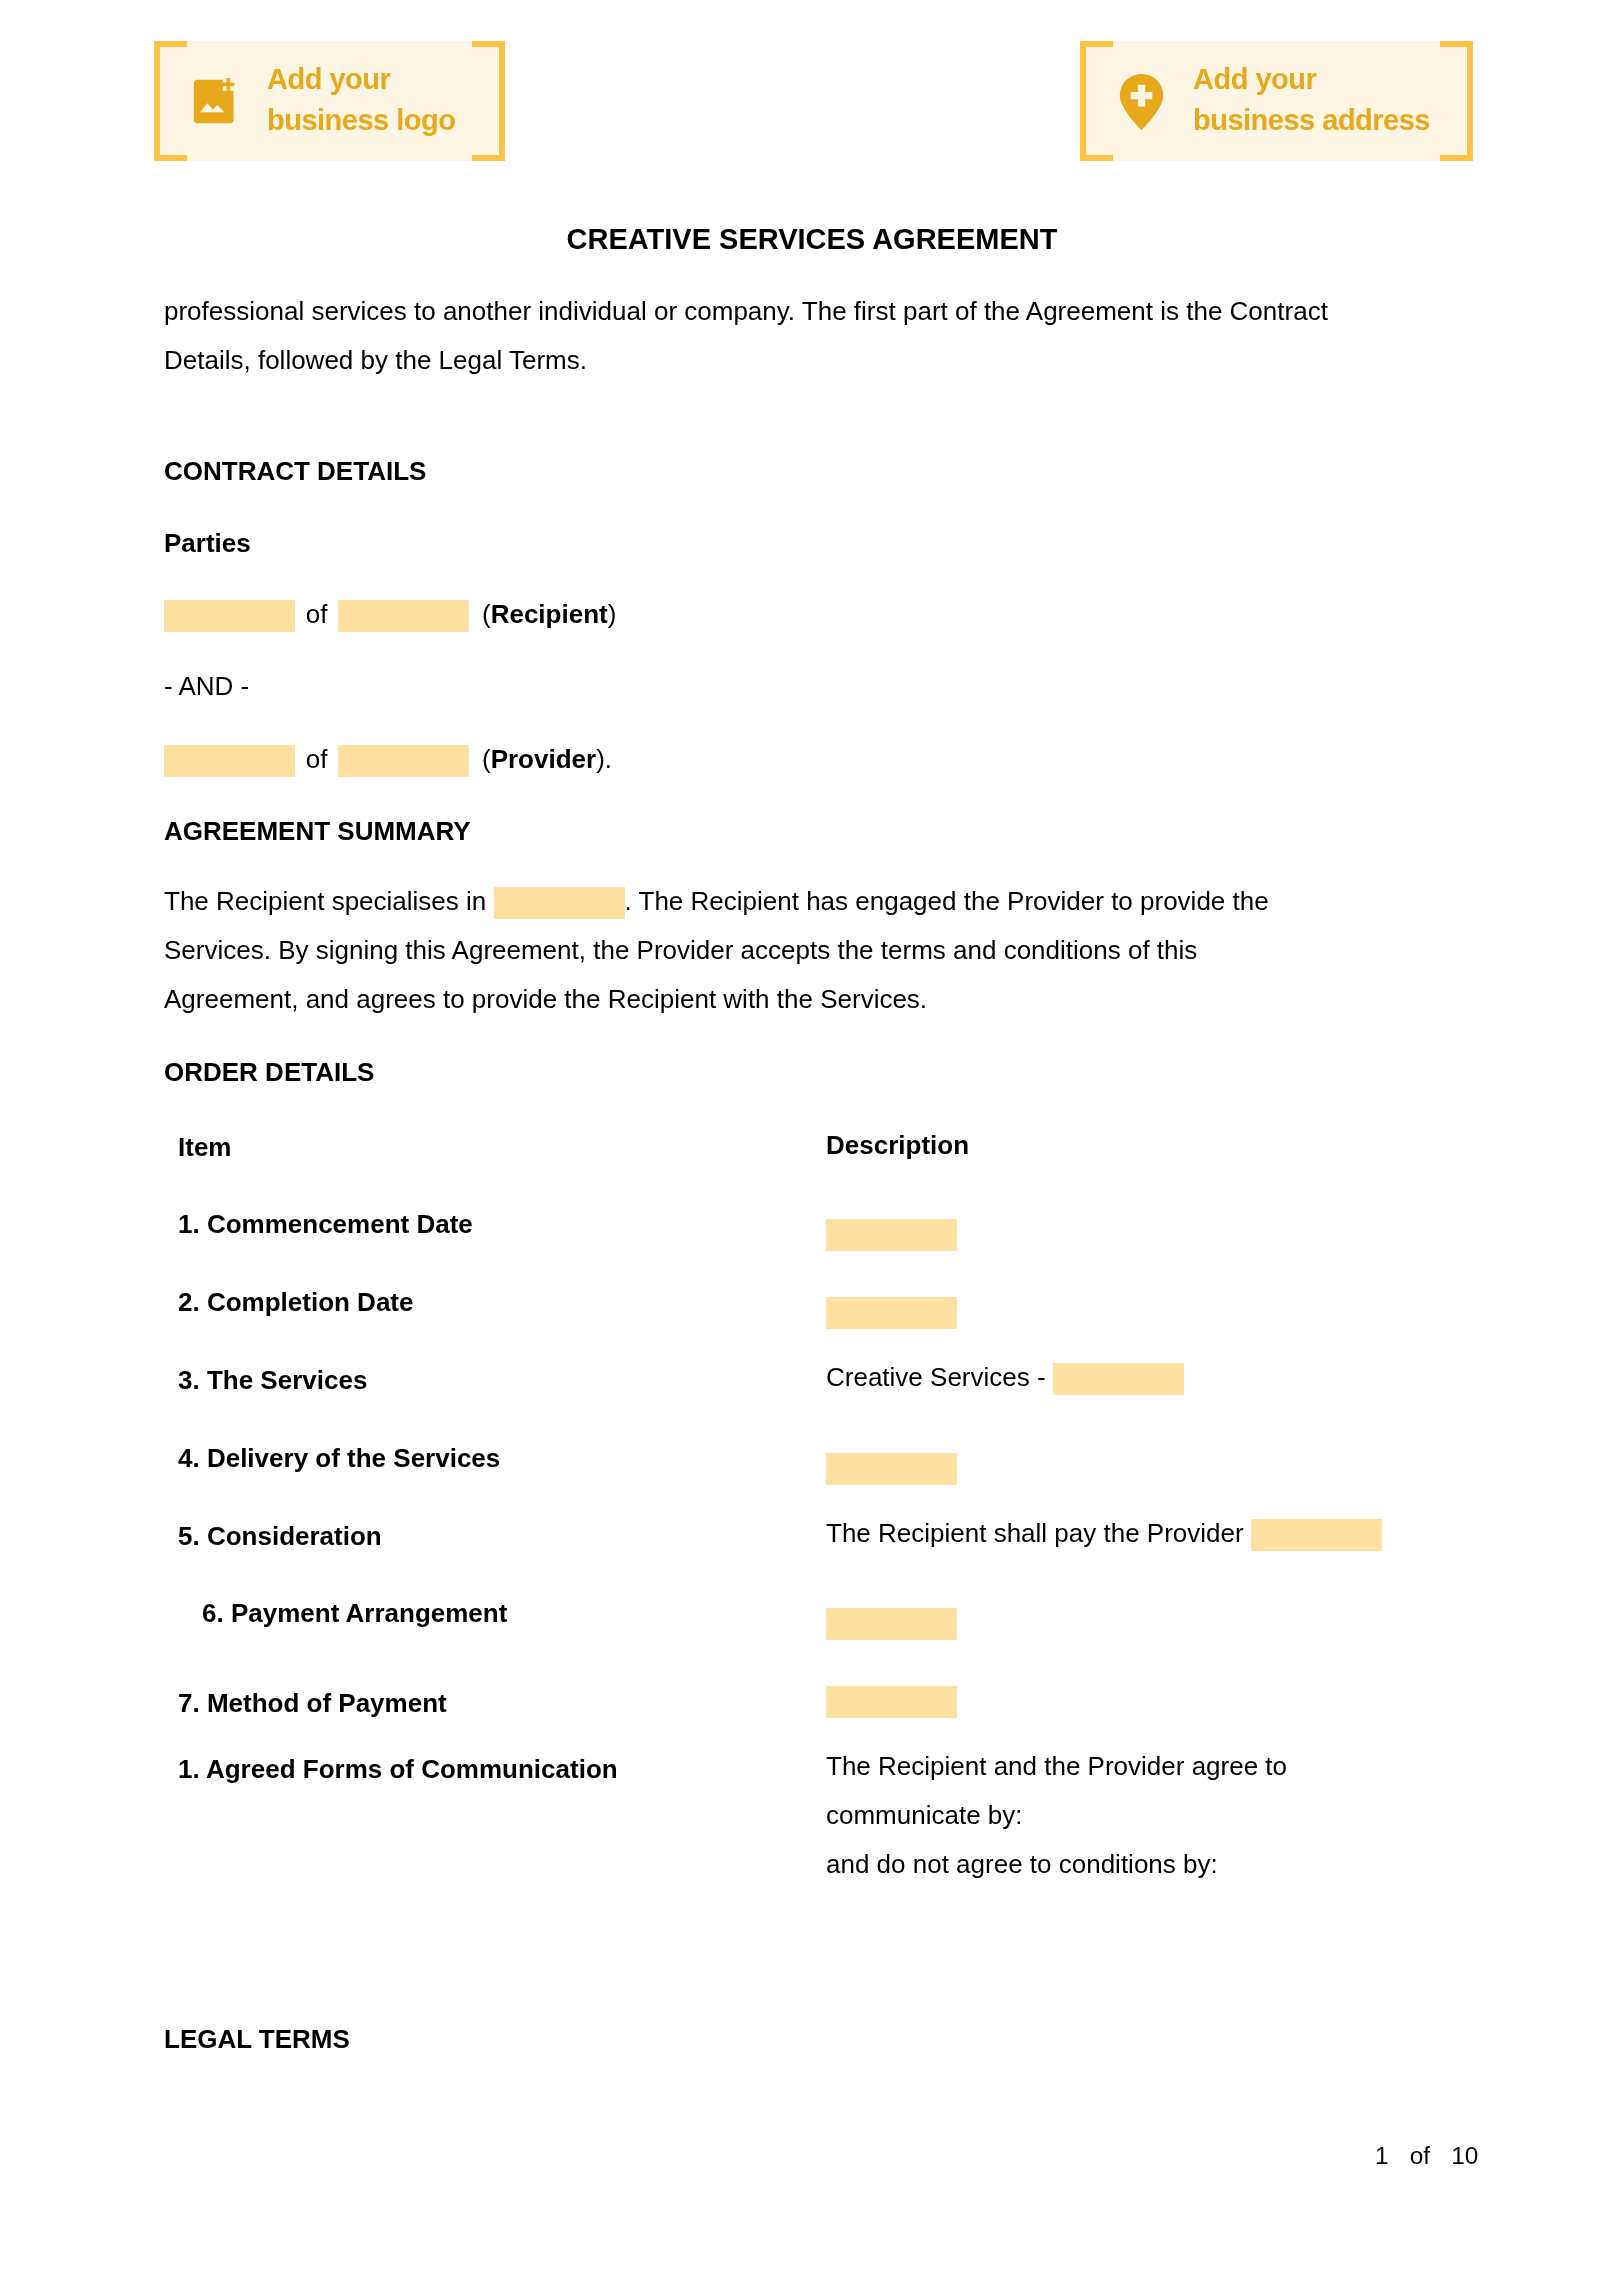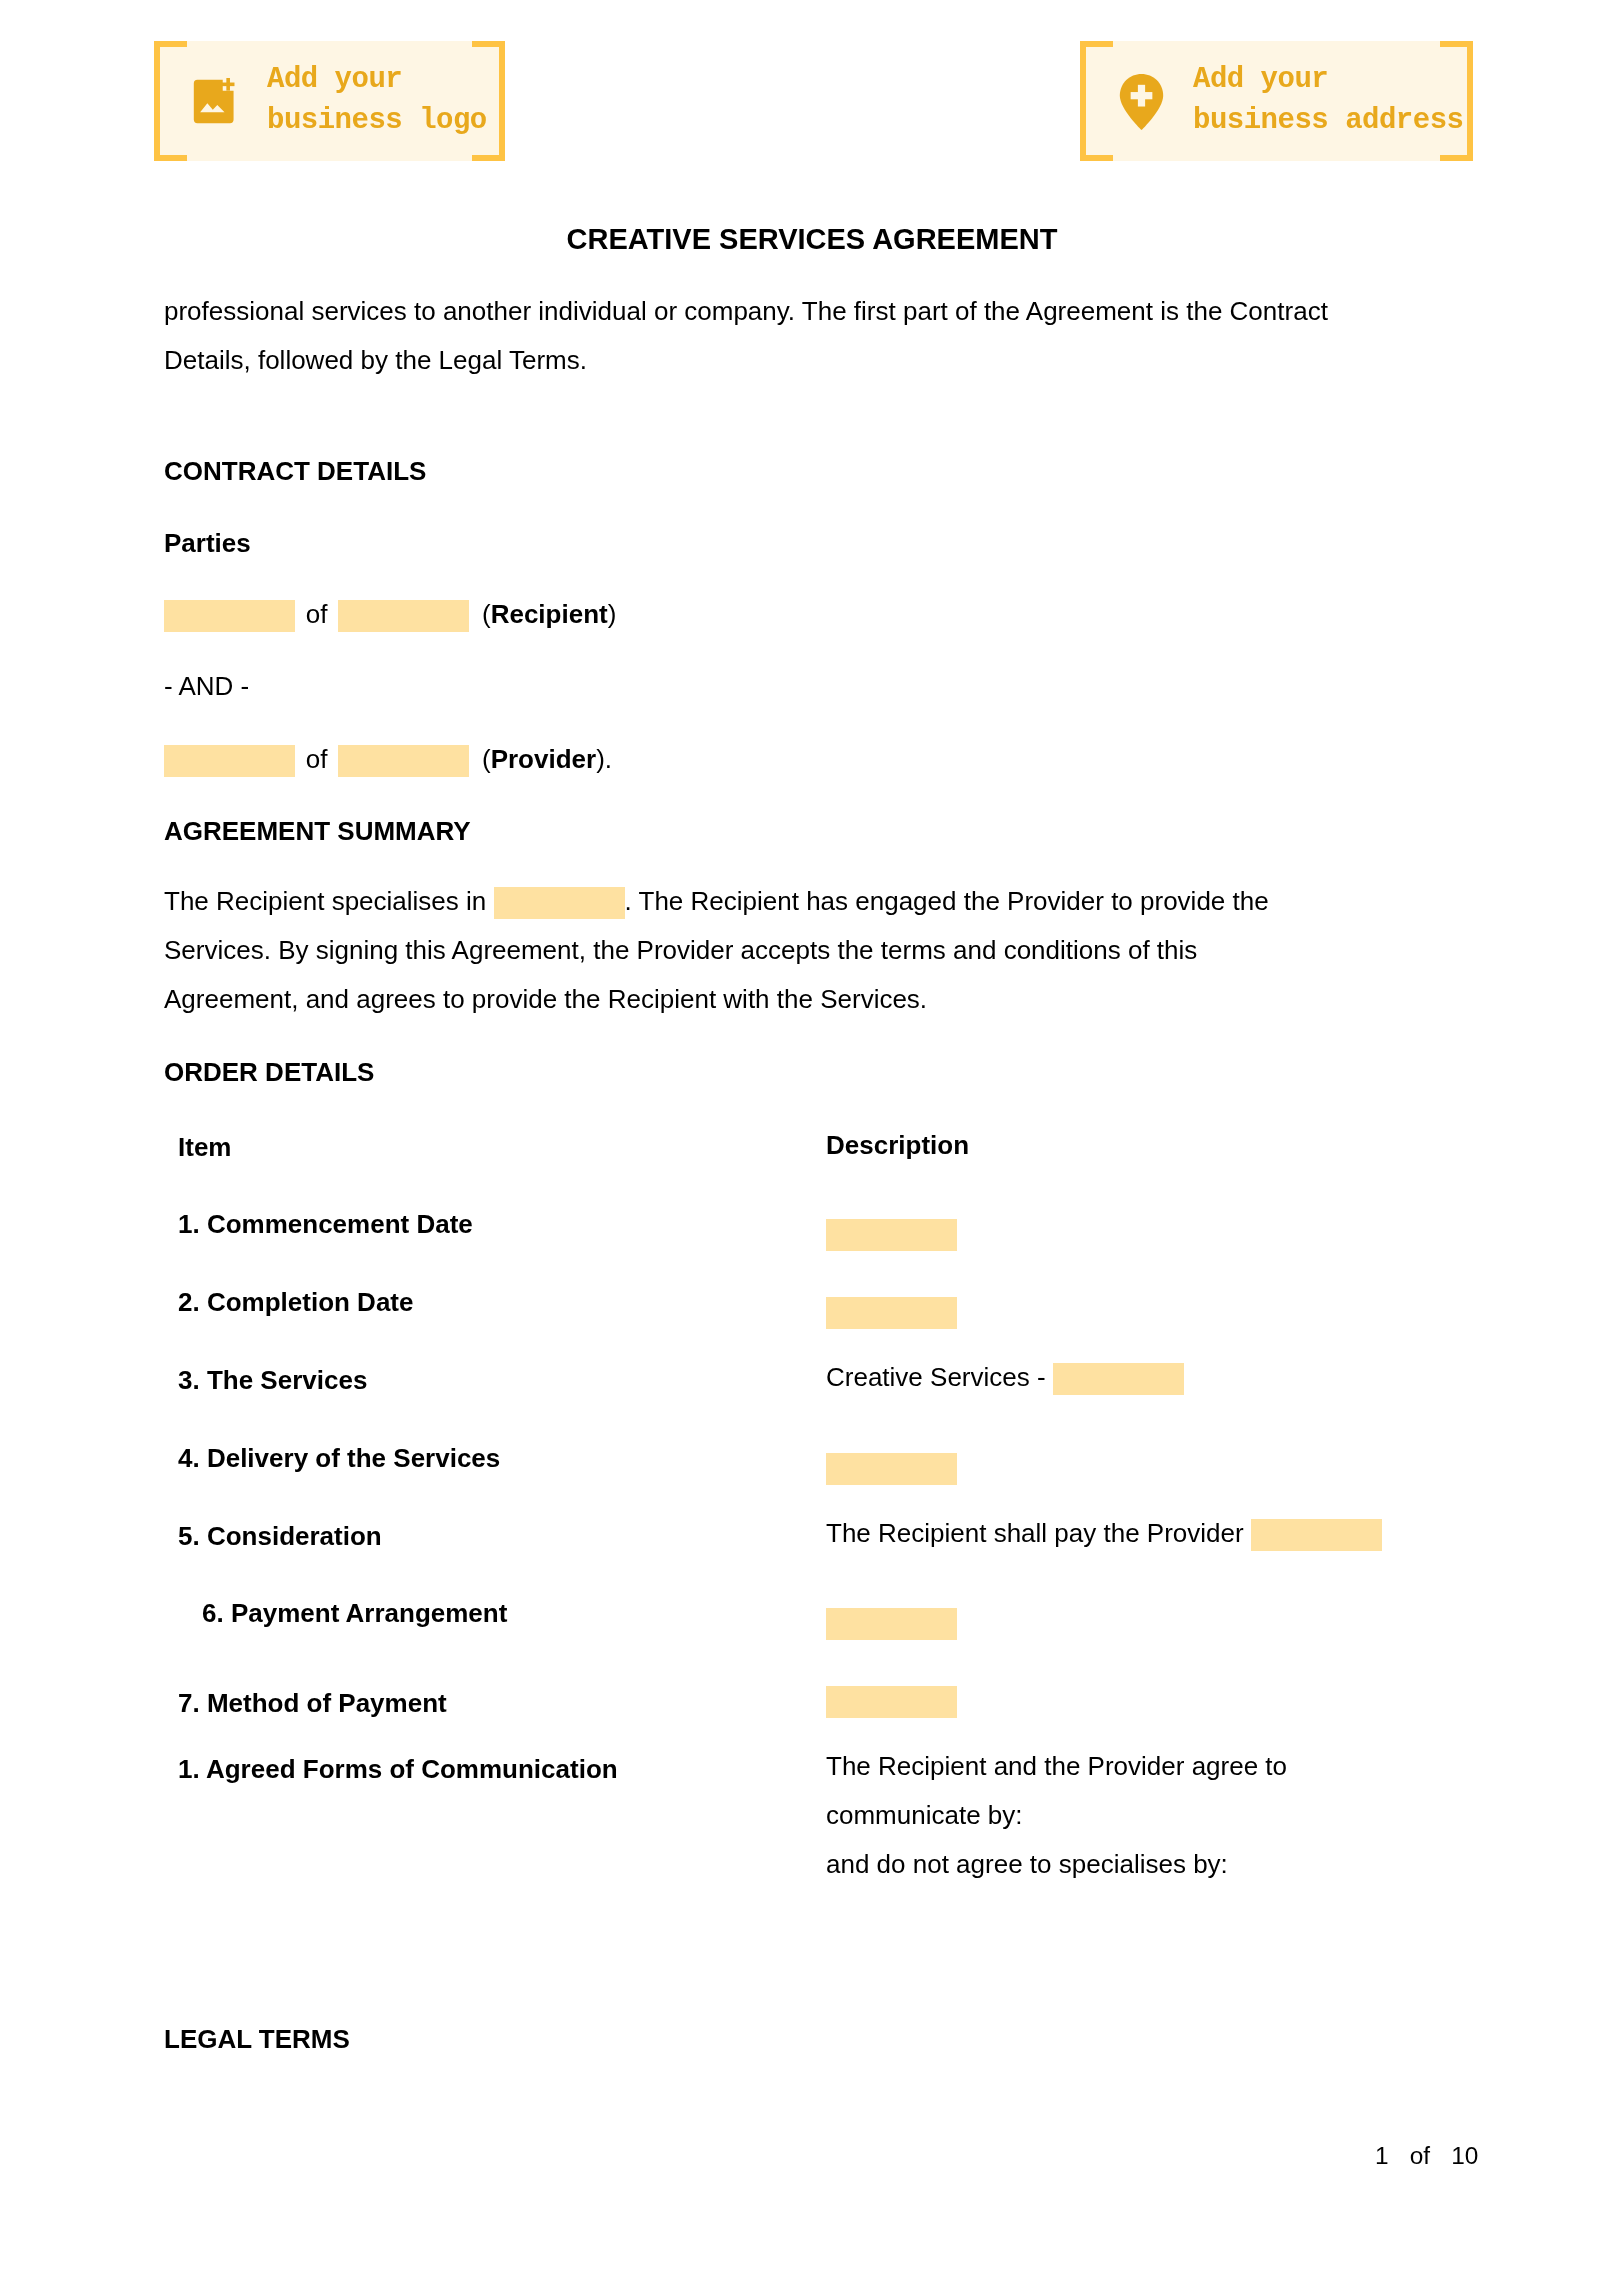--- a/index.html
+++ b/index.html
@@ -2,21 +2,21 @@
 <html style="font-size:14.5px"><head>
 <meta charset="utf-8">
 <style>
   html,body{margin:0;padding:0;background:#fff;}
   body{width:1615px;height:2285px;position:relative;overflow:hidden;font-family:"Liberation Sans",sans-serif;color:#000;}
   .abs{position:absolute;}
   .ph-box{position:absolute;background:#fef6e4;height:120px;top:41px;}
   .br{position:absolute;width:33px;height:120px;top:0;}
   .br.l{left:0;border-left:6.3px solid #fec344;border-top:6.3px solid #fec344;border-bottom:6.3px solid #fec344;box-sizing:border-box;}
   .br.r{right:0;border-right:6.3px solid #fec344;border-top:6.3px solid #fec344;border-bottom:6.3px solid #fec344;box-sizing:border-box;}
-  .ph-text{position:absolute;color:#e8a81c;font-weight:bold;font-size:29px;line-height:41px;font-family:Liberation Mono, monospace;letter-spacing:-0.5px;}
+  .ph-text{position:absolute;color:#e8a81c;font-weight:bold;font-size:29px;line-height:41px;font-family:Liberation Sans, sans-serif;letter-spacing:-0.5px;}
   .title{position:absolute;top:223px;left:0;width:1624px;text-align:center;font-weight:bold;font-size:29px;}
   .p{position:absolute;left:164px;font-size:26px;line-height:49px;}
   .h{position:absolute;left:164px;font-size:26px;font-weight:bold;}
   .fill{display:inline-block;background:#fee1a1;height:32px;vertical-align:middle;}
   .w145{width:131px;}
   .item{position:absolute;left:178px;font-size:26px;font-weight:bold;}
   .desc{position:absolute;left:826px;font-size:26px;line-height:49px;}
   .line{position:absolute;font-size:26px;left:164px;}
 </style>
 </head>
@@ -108,21 +108,21 @@
 <div class="item" style="top:1598px;margin-left:24px;">6. Payment Arrangement</div>
 <div class="desc" style="top:1598px;"><span class="fill w145"></span></div>
 
 <div class="item" style="top:1676px;margin-top:12px;">7. Method of Payment</div>
 <div class="desc" style="top:1676px;"><span class="fill w145"></span></div>
 
 <div class="item" style="top:1754px;">1. Agreed Forms of Communication</div>
 <div class="desc" style="top:1742px;">
   <div>The Recipient and the Provider agree to</div>
   <div>communicate by:</div>
-  <div>and do not agree to specialises by:</div>
+  <div>and do not agree to conditions by:</div>
 </div>
 
 <div class="h" style="top:2024px;">LEGAL TERMS</div>
 
 <div class="abs" style="top:2142px;left:1375px;font-size:24.4px;word-spacing:5.4px;">
   <span>1</span>
   <span style="margin:0 9px;">of</span>
   <span>10</span>
 </div>
 

